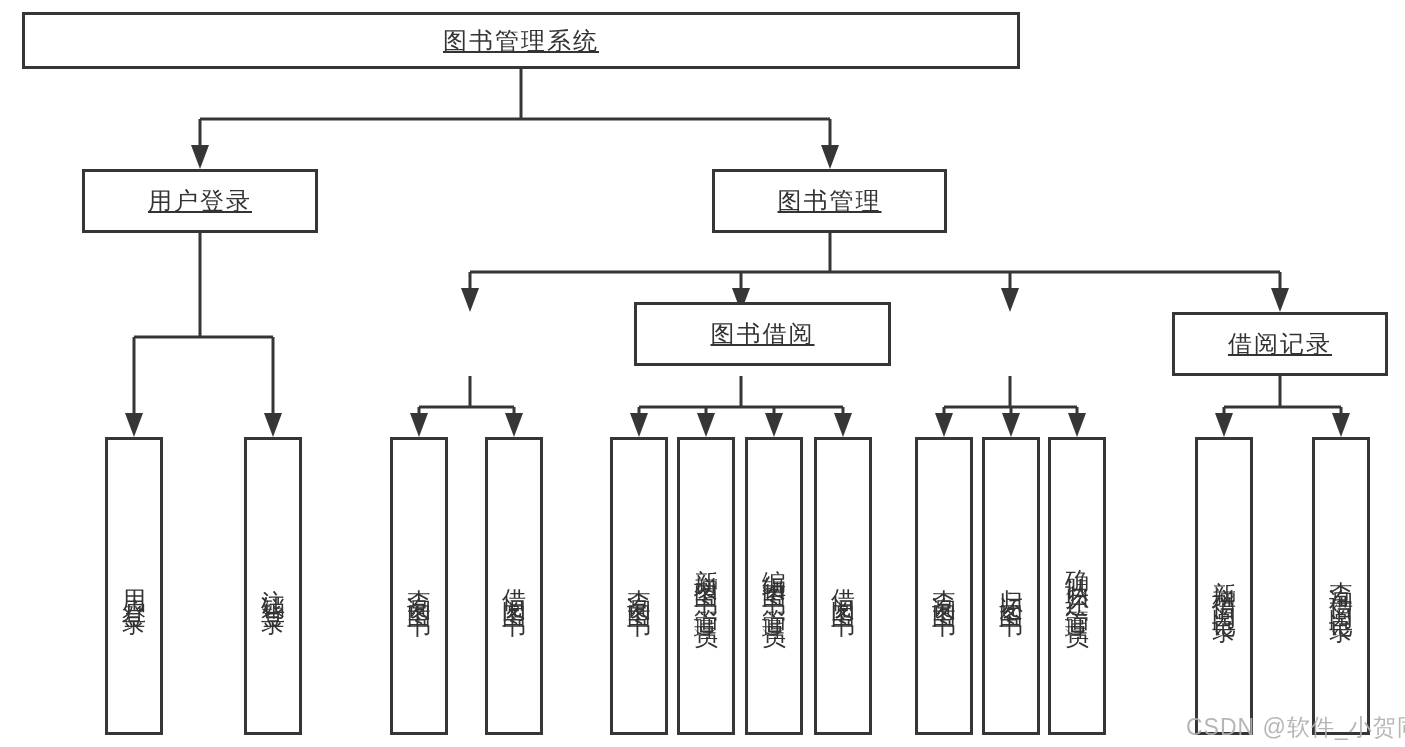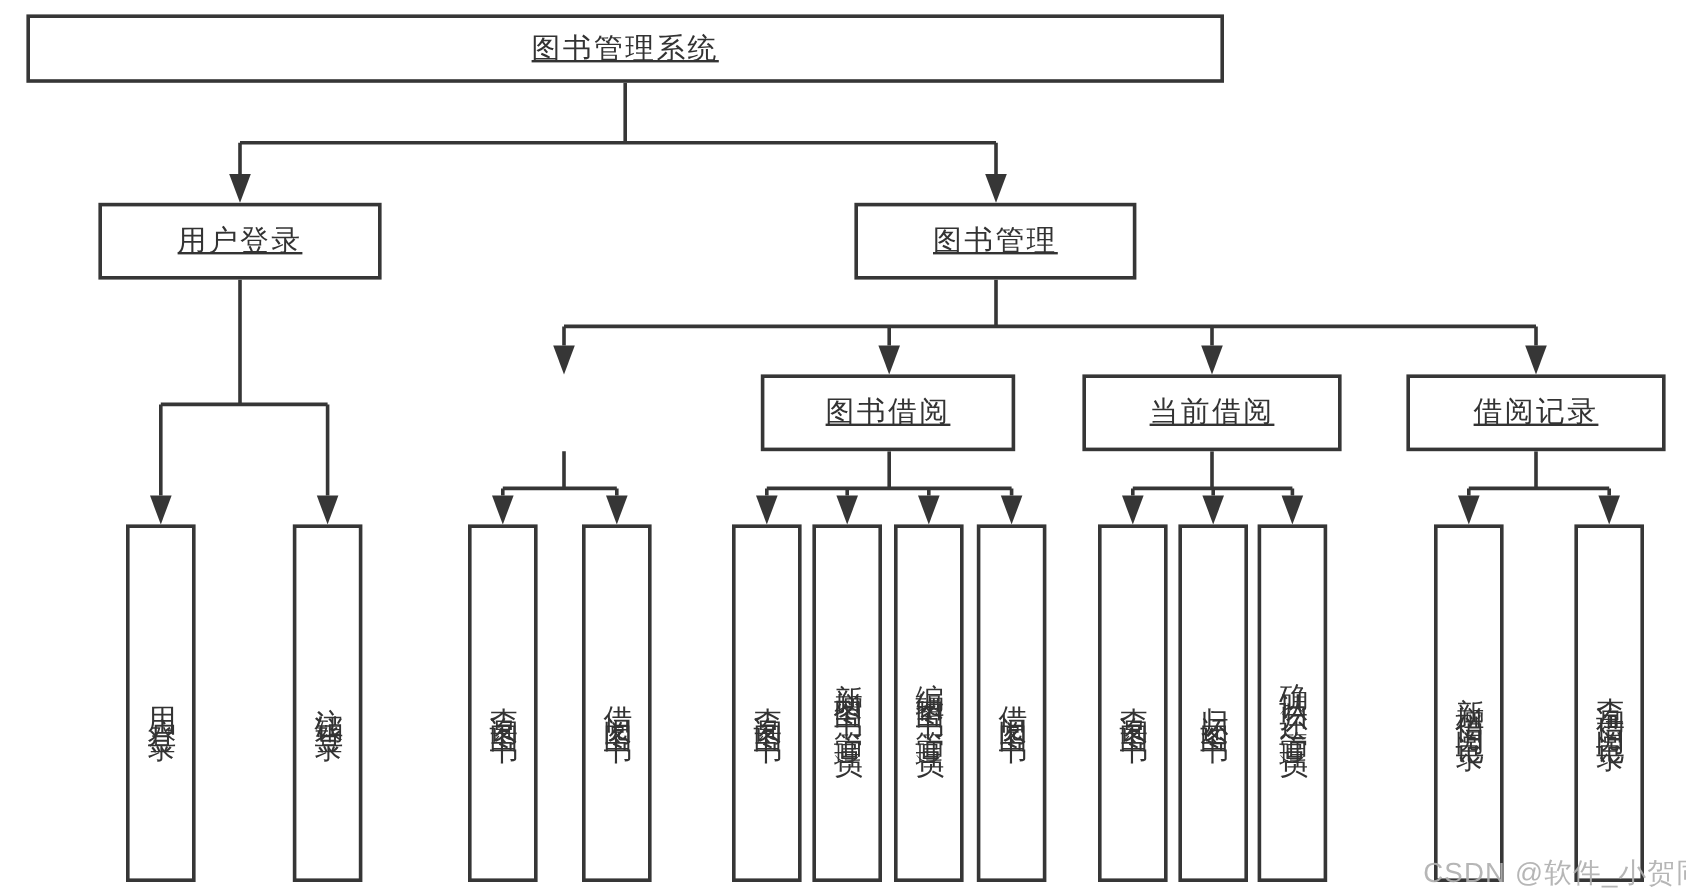--- a/index.html
+++ b/index.html
@@ -95,22 +95,21 @@
       <polygon points="1215,413 1233,413 1224,437" fill="#363636" stroke="none"></polygon>
       <polygon points="1332,413 1350,413 1341,437" fill="#363636" stroke="none"></polygon>
     </g>
   </svg>
 
   <div class="box h" style="left:22px;top:12px;width:998px;height:57px">图书管理系统</div>
 
   <div class="box h" style="left:82px;top:169px;width:236px;height:64px">用户登录</div>
   <div class="box h" style="left:712px;top:169px;width:235px;height:64px">图书管理</div>
 
-  <div class="box h" style="left:634px;top:312px;width:212px;height:64px">图书借阅</div>
-  <div class="box h" style="left:902px;top:312px;width:216px;height:64px">当前借阅</div>
+  <div class="box h" style="left:634px;top:302px;width:257px;height:64px">图书借阅</div>
   <div class="box h" style="left:1172px;top:312px;width:216px;height:64px">借阅记录</div>
 
   <div class="box v" style="left:105px;top:437px;width:58px;height:298px">用户登录</div>
   <div class="box v" style="left:244px;top:437px;width:58px;height:298px">注销登录</div>
 
   <div class="box v" style="left:390px;top:437px;width:58px;height:298px">查询图书</div>
   <div class="box v" style="left:485px;top:437px;width:58px;height:298px">借阅图书</div>
 
   <div class="box v" style="left:610px;top:437px;width:58px;height:298px">查询图书</div>
   <div class="box v" style="left:677px;top:437px;width:58px;height:298px">新增图书（管理员）</div>

